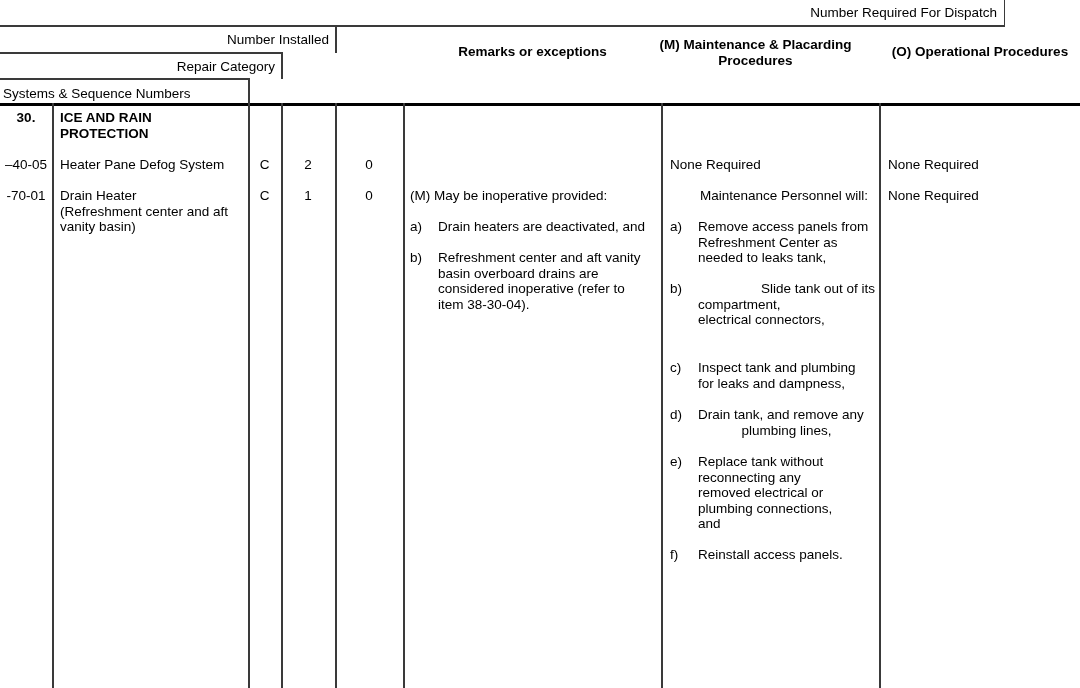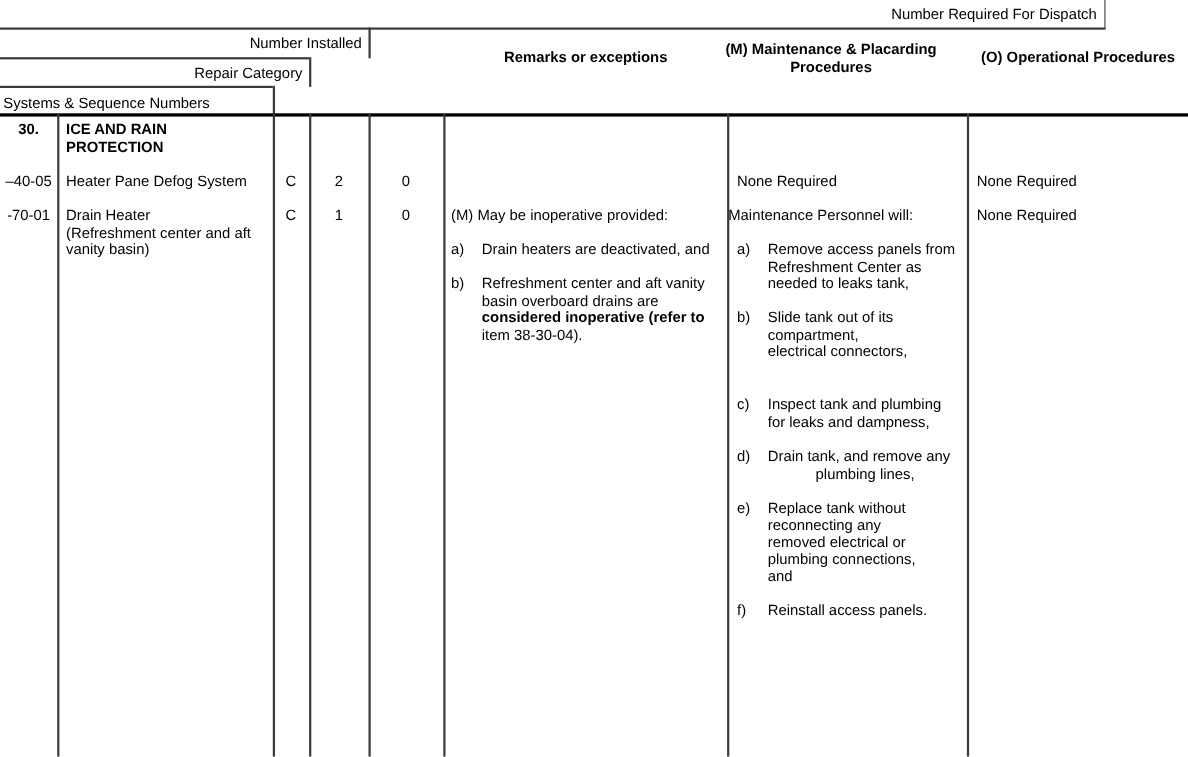--- a/index.html
+++ b/index.html
@@ -161,36 +161,36 @@
 
   <div class="listitem" style="left:410px; top:219px; width:245px;">
     <span class="mark">a)</span>
     <span class="body" style="padding-left:28px;">Drain heaters are deactivated, and</span>
   </div>
 
   <div class="listitem" style="left:410px; top:250px; width:245px;">
     <span class="mark">b)</span>
     <span class="body" style="padding-left:28px;">Refreshment center and aft vanity</span>
     <span class="body" style="padding-left:28px;">basin overboard drains are</span>
-    <span class="body" style="padding-left:28px;font-weight:bold;">considered inoperative (refer to</span>
+    <span class="body" style="padding-left:28px;">considered inoperative (refer to</span>
     <span class="body" style="padding-left:28px;">item 38-30-04).</span>
   </div>
 
-  <div class="cell" style="left:662px; top:188px; width:205px;">Maintenance Personnel will:</div>
+  <div class="cell" style="left:700px; top:188px; width:205px;">Maintenance Personnel will:</div>
 
   <div class="listitem" style="left:670px; top:219px; width:205px;">
     <span class="mark">a)</span>
     <span class="body" style="padding-left:28px;">Remove access panels from</span>
     <span class="body" style="padding-left:28px;">Refreshment Center as</span>
     <span class="body" style="padding-left:28px;">needed to leaks tank,</span>
   </div>
 
   <div class="listitem" style="left:670px; top:281px; width:205px;">
     <span class="mark">b)</span>
-    <span class="body" style="padding-left:28px;">Slide tank out of its</span>
+    <span class="body" style="padding-left:28px;text-align:right;">Slide tank out of its</span>
     <span class="body" style="padding-left:28px;">compartment,</span>
     <span class="body" style="padding-left:28px;">electrical connectors,</span>
   </div>
 
   <div class="listitem" style="left:670px; top:360px; width:205px;">
     <span class="mark">c)</span>
     <span class="body" style="padding-left:28px;">Inspect tank and plumbing</span>
     <span class="body" style="padding-left:28px;">for leaks and dampness,</span>
   </div>
 

